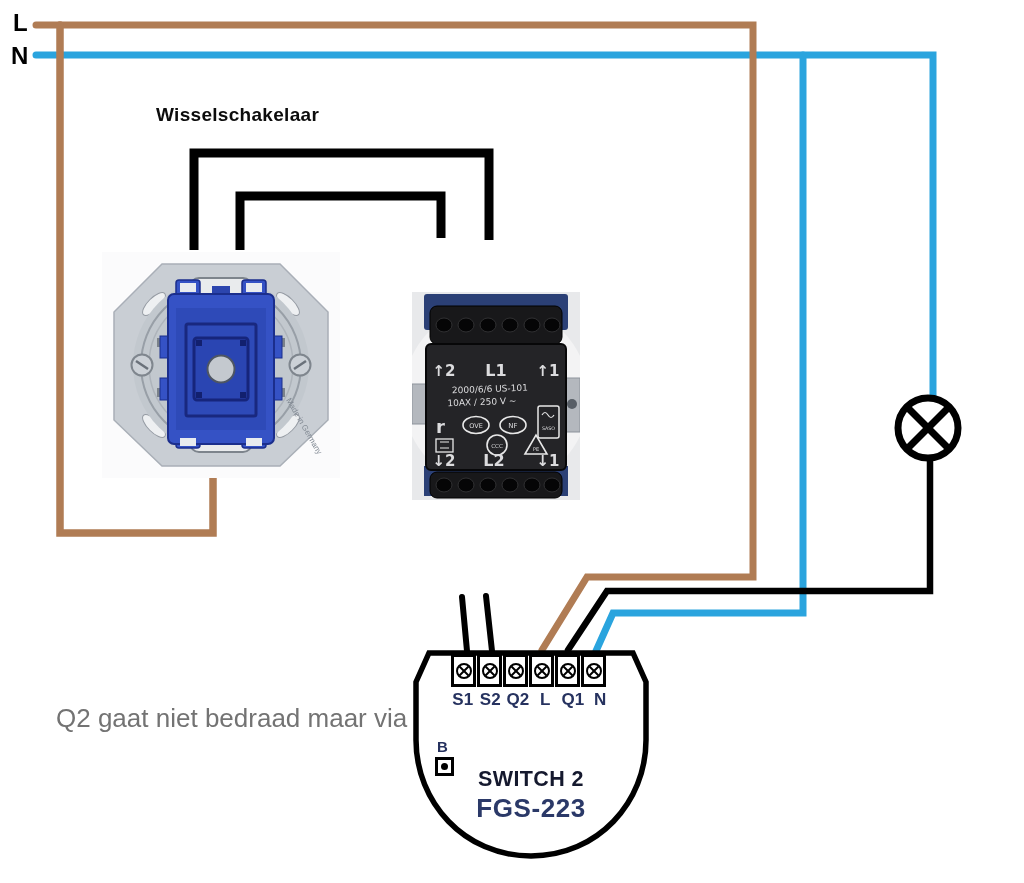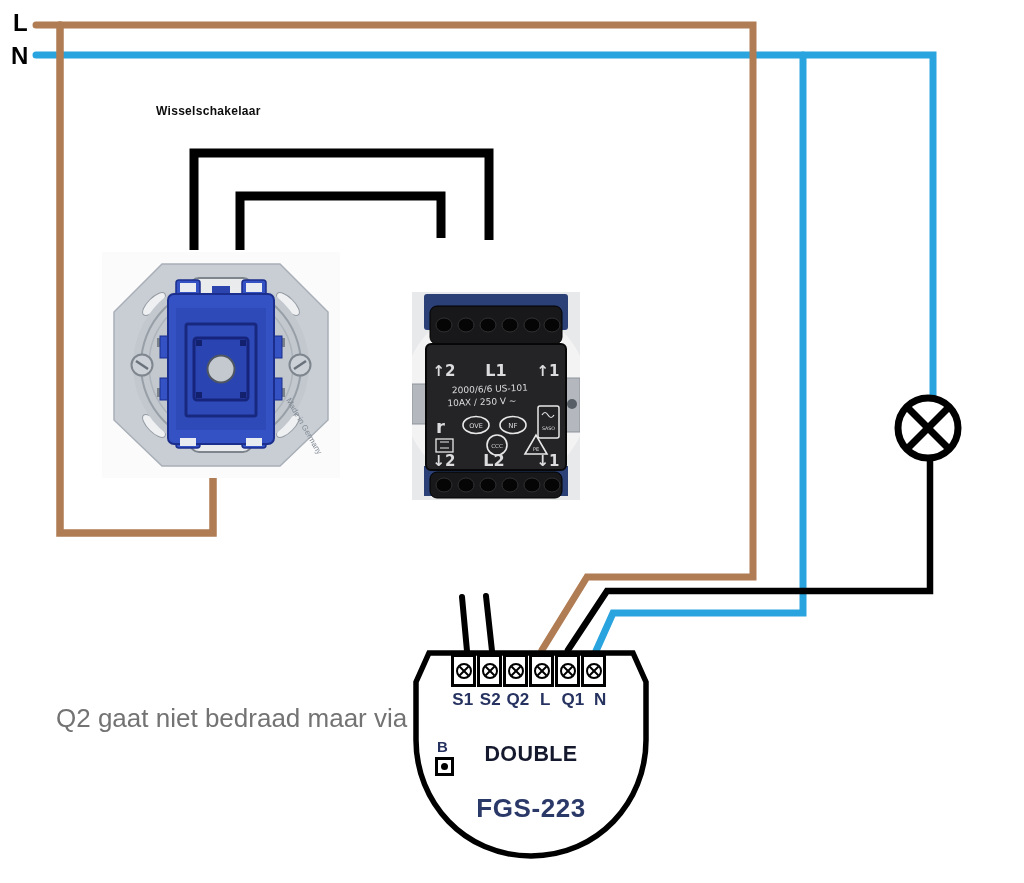--- a/index.html
+++ b/index.html
@@ -2,21 +2,21 @@
 <html><head>
 <meta charset="utf-8">
 <style>
   html,body{margin:0;padding:0;background:#fff;}
   #canvas{position:relative;width:1024px;height:883px;background:#ffffff;overflow:hidden;
           font-family:"Liberation Sans","DejaVu Sans",sans-serif;}
   .abs{position:absolute;}
   svg{display:block;}
   #wire-layer{position:absolute;left:0;top:0;}
   .supply-label{position:absolute;font-weight:bold;font-size:24px;color:#000;line-height:1;}
-  #switch-title{position:absolute;left:156px;top:104px;font-size:12px;font-weight:bold;
+  #switch-title{position:absolute;left:156px;top:104px;font-size:19px;font-weight:bold;
                 letter-spacing:.3px;color:#0c0c0c;}
   #note{position:absolute;left:56px;top:696px;font-size:26px;color:#737373;line-height:45px;}
   
   #terminal-row{position:absolute;left:451px;top:654px;display:flex;gap:1px;}
   .tbox{width:25px;height:33px;background:#fff;border:3px solid #000;box-sizing:border-box;
         display:flex;align-items:center;justify-content:center;}
   #terminal-labels{position:absolute;left:449px;top:690px;width:165px;display:flex;}
   #terminal-labels span{flex:1;text-align:center;font-size:17px;font-weight:bold;color:#26325f;}
   #b-label{position:absolute;left:437px;top:738px;font-size:15px;font-weight:bold;color:#26325f;}
   #b-button{position:absolute;left:435px;top:757px;width:19px;height:19px;border:3px solid #000;
@@ -222,16 +222,16 @@
     <span>L</span>
     <span>Q1</span>
     <span>N</span>
   </div>
 
   <div id="b-label">B</div>
   <div id="b-button">
       <i></i>
     </div>
 
-  <div class="mod-name" id="mod-line1">DOUBLE</div>
+  <div class="mod-name" id="mod-line2">SWITCH 2</div>
   <div class="mod-name" id="mod-model">FGS-223</div>
 
 </div>
 
 </body></html>

